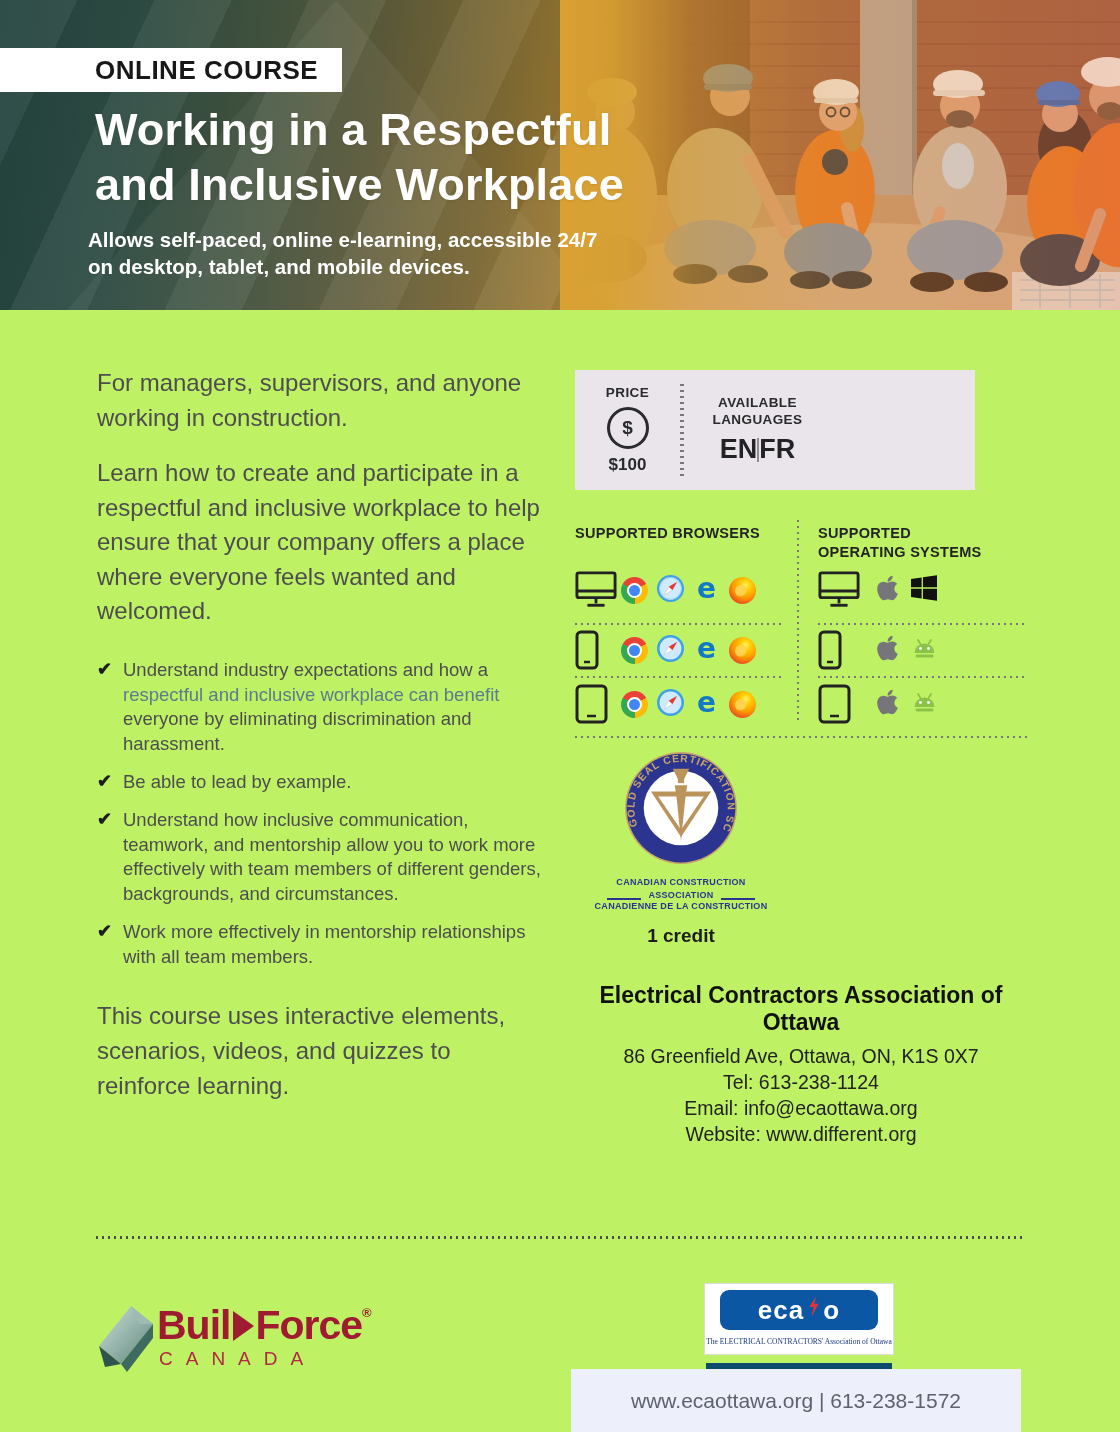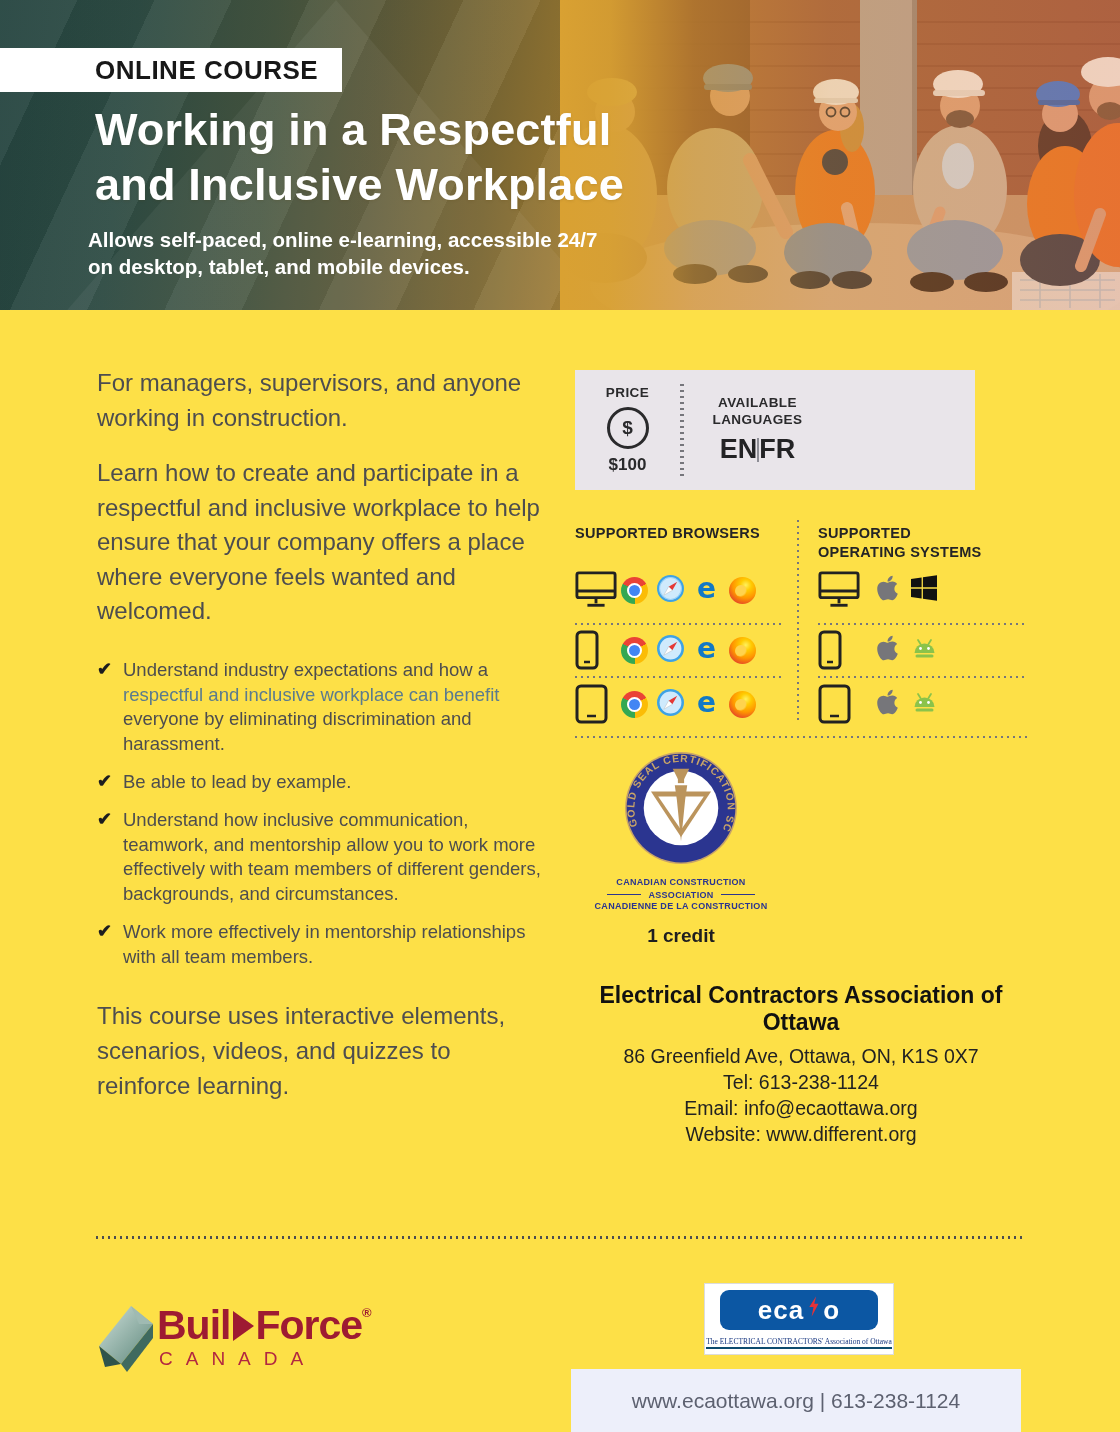--- a/index.html
+++ b/index.html
@@ -1,16 +1,16 @@
 <!DOCTYPE html>
 <html><head>
 <meta charset="utf-8">
 <style>
   html,body{margin:0;padding:0;background:#ffffff;}
-  .page{position:relative;width:1120px;height:1432px;background:#fde047;overflow:hidden;
+  .page{position:relative;width:1120px;height:1432px;background:#bef264;overflow:hidden;
         font-family:"Liberation Sans",sans-serif;color:#4d4d4f;}
 
   
   .hero{position:absolute;left:0;top:0;width:1120px;height:310px;overflow:hidden;
         background:linear-gradient(97deg,#24443f 0%,#2e4c44 12%,#44543f 24%,#5f5c3a 34%,
                    #7e6a34 44%,#a37c2f 54%,#c5922e 64%,#d59d2f 74%,#dda431 100%);}
   .hero-facets{position:absolute;inset:0;
         background:repeating-linear-gradient(115deg,rgba(255,255,255,.05) 0 70px,rgba(0,0,0,.04) 70px 140px);}
   .hero-facet2{position:absolute;inset:0;background:rgba(255,255,255,.05);
         clip-path:polygon(6% 100%,30% 0,54% 100%);}
@@ -68,21 +68,21 @@
   .ic-chrome::after{content:"";position:absolute;left:50%;top:50%;width:11px;height:11px;margin:-7.5px 0 0 -7.5px;
       background:#4285f4;border:2px solid #fff;border-radius:50%;}
   .ic-firefox{background:radial-gradient(circle at 62% 30%,#fff15e 0%,#ffcb00 22%,#ff9500 52%,#e3412a 82%,#b5256a 100%);}
   .ic-firefox::after{content:"";position:absolute;left:22%;top:30%;width:46%;height:46%;border-radius:50%;
       background:radial-gradient(circle at 40% 40%,#ffd34d 0 55%,rgba(255,149,0,.0) 75%);}
 
   
   .sealwrap{position:absolute;left:575px;top:750px;width:212px;text-align:center;}
   .cca{margin-top:6px;color:#2b3590;font-weight:700;}
   .cca .l1,.cca .l3{font-size:9px;letter-spacing:.3px;line-height:1.5;}
-  .cca .l2row{display:flex;align-items:center;justify-content:center;gap:7px;}
+  .cca .l2row{display:flex;align-items:flex-end;justify-content:center;gap:7px;}
   .cca .rule{width:34px;height:1.5px;background:#2b3590;}
   .cca .l2{font-size:9px;letter-spacing:.3px;}
   .credit{margin-top:12px;font-size:19px;font-weight:800;color:#1e1e20;}
 
   
   .contact{position:absolute;left:575px;top:982px;width:452px;text-align:center;color:#1b1b1d;}
   .contact .cname{font-size:23px;font-weight:700;margin-bottom:7px;color:#111;}
   .contact .cline{font-size:19.5px;line-height:1.34;color:#222;}
 
   
@@ -95,21 +95,21 @@
   .bf-chev{display:inline-block;width:0;height:0;border-top:15px solid transparent;
            border-bottom:15px solid transparent;border-left:21px solid #9e1b32;margin:0 1px -2px 3px;}
   .bf-reg{font-size:13px;font-weight:700;color:#9e1b32;vertical-align:22px;}
   .bf-canada{position:absolute;left:64px;top:60px;font-size:19px;color:#b22741;letter-spacing:13px;}
   .ecao-box{position:absolute;left:704px;top:1283px;width:190px;height:72px;background:#fff;
             border:1px solid #dcdcdc;box-sizing:border-box;text-align:center;padding-top:6px;}
   .ecao-pill{width:158px;height:40px;margin:0 auto;background:#0c57a3;border-radius:9px;
              display:flex;align-items:center;justify-content:center;gap:3px;}
   .ecao-pill span{color:#fff;font-size:26px;font-weight:800;letter-spacing:1px;}
   .ecao-tag{display:inline-block;margin-top:5px;font-family:"Liberation Serif",serif;font-size:7.5px;
-            color:#16357f;border-bottom:2px solid #0c4a6e;padding-bottom:1px;white-space:nowrap;}
+            color:#16357f;border-bottom:6px solid #0c4a6e;padding-bottom:17px;white-space:nowrap;}
   .bottombar{position:absolute;left:571px;top:1369px;width:450px;height:63px;background:#edeffa;
              display:flex;align-items:center;justify-content:center;}
   .bottombar span{font-size:21px;color:#5d6170;}
 </style>
 </head>
 <body>
 
 <div class="page">
 
   <div class="hero">
@@ -460,16 +460,16 @@
       <span>eca</span>
       <span><svg width="13" height="27" viewBox="0 0 17 27">
             <polygon points="12,0 3,14 8.5,14 6,27 15,10 9.5,10" fill="#e53238"></polygon>
           </svg></span>
       <span>o</span>
     </div>
     <span class="ecao-tag">The ELECTRICAL CONTRACTORS' Association of Ottawa</span>
   </div>
 
   <div class="bottombar">
-    <span>www.ecaottawa.org | 613-238-1124</span>
+    <span>www.ecaottawa.org | 613-238-1572</span>
   </div>
 
 </div>
 
 </body></html>

